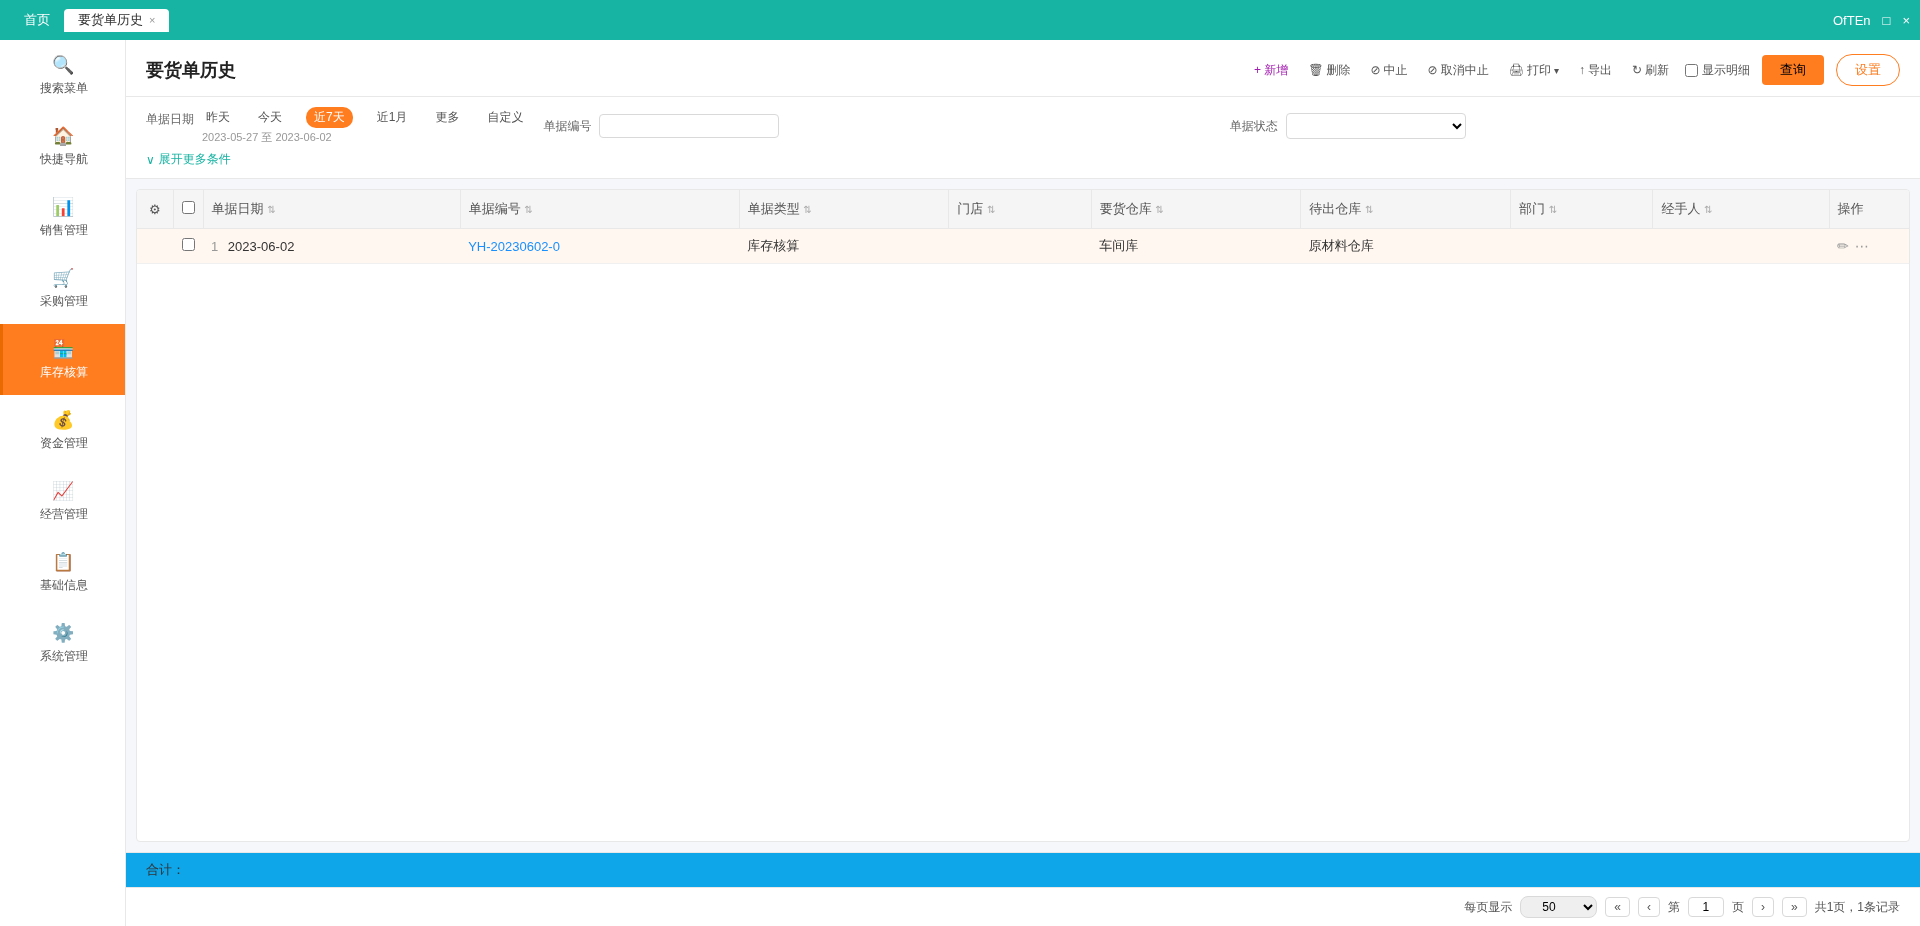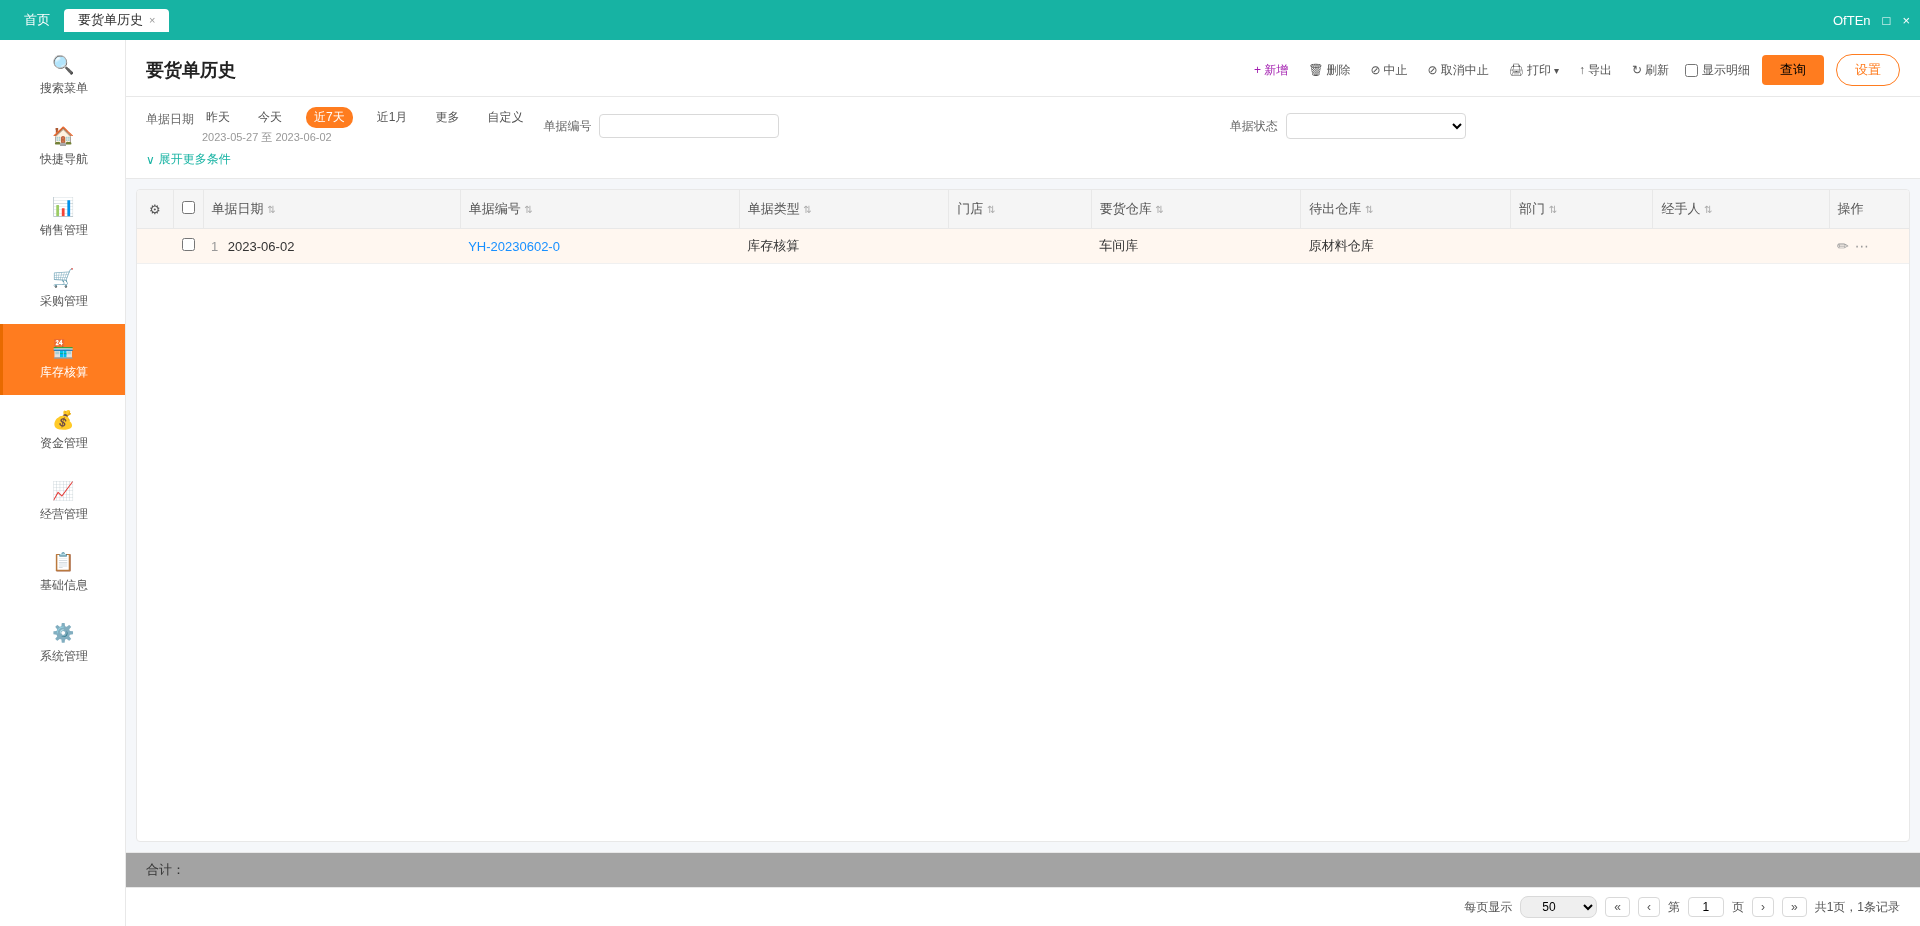--- a/index.html
+++ b/index.html
@@ -269,21 +269,21 @@
       padding: 8px 8px;
       color: #333;
       white-space: nowrap;
     }
     .link-text { color: #1890ff; cursor: pointer; text-decoration: none; }
     .action-icons { display: flex; gap: 6px; align-items: center; }
     .action-icon { cursor: pointer; color: #999; font-size: 14px; }
 
     
     .table-footer {
-      background: #a3a3a3;
+      background: #0ea5e9;
       padding: 8px 20px;
       font-size: 13px;
       color: #333;
       border-top: 1px solid #e8e8e8;
       flex-shrink: 0;
     }
 
     
     .pagination-bar {
       background: #fff;

